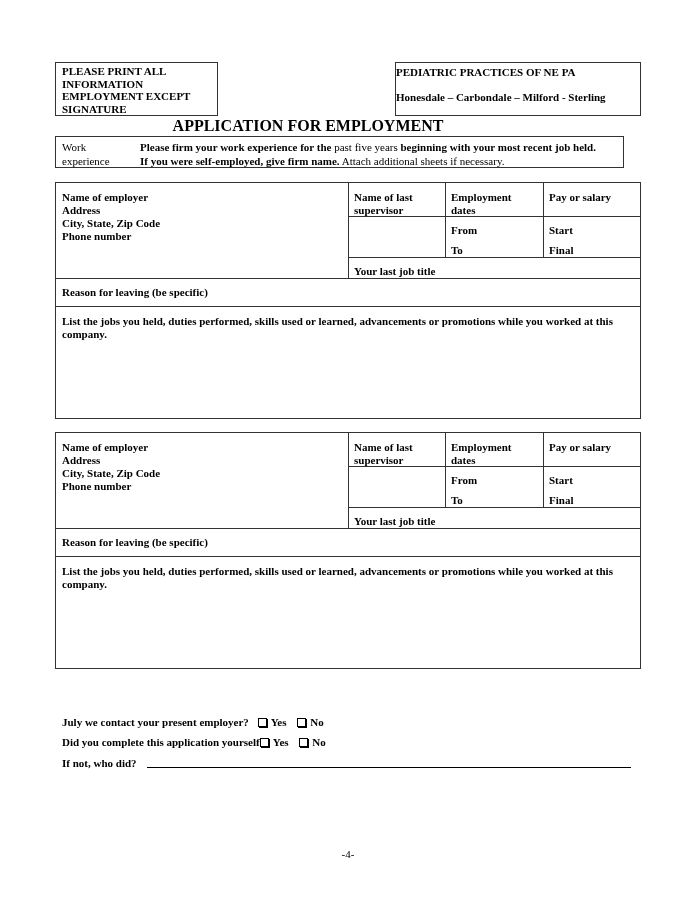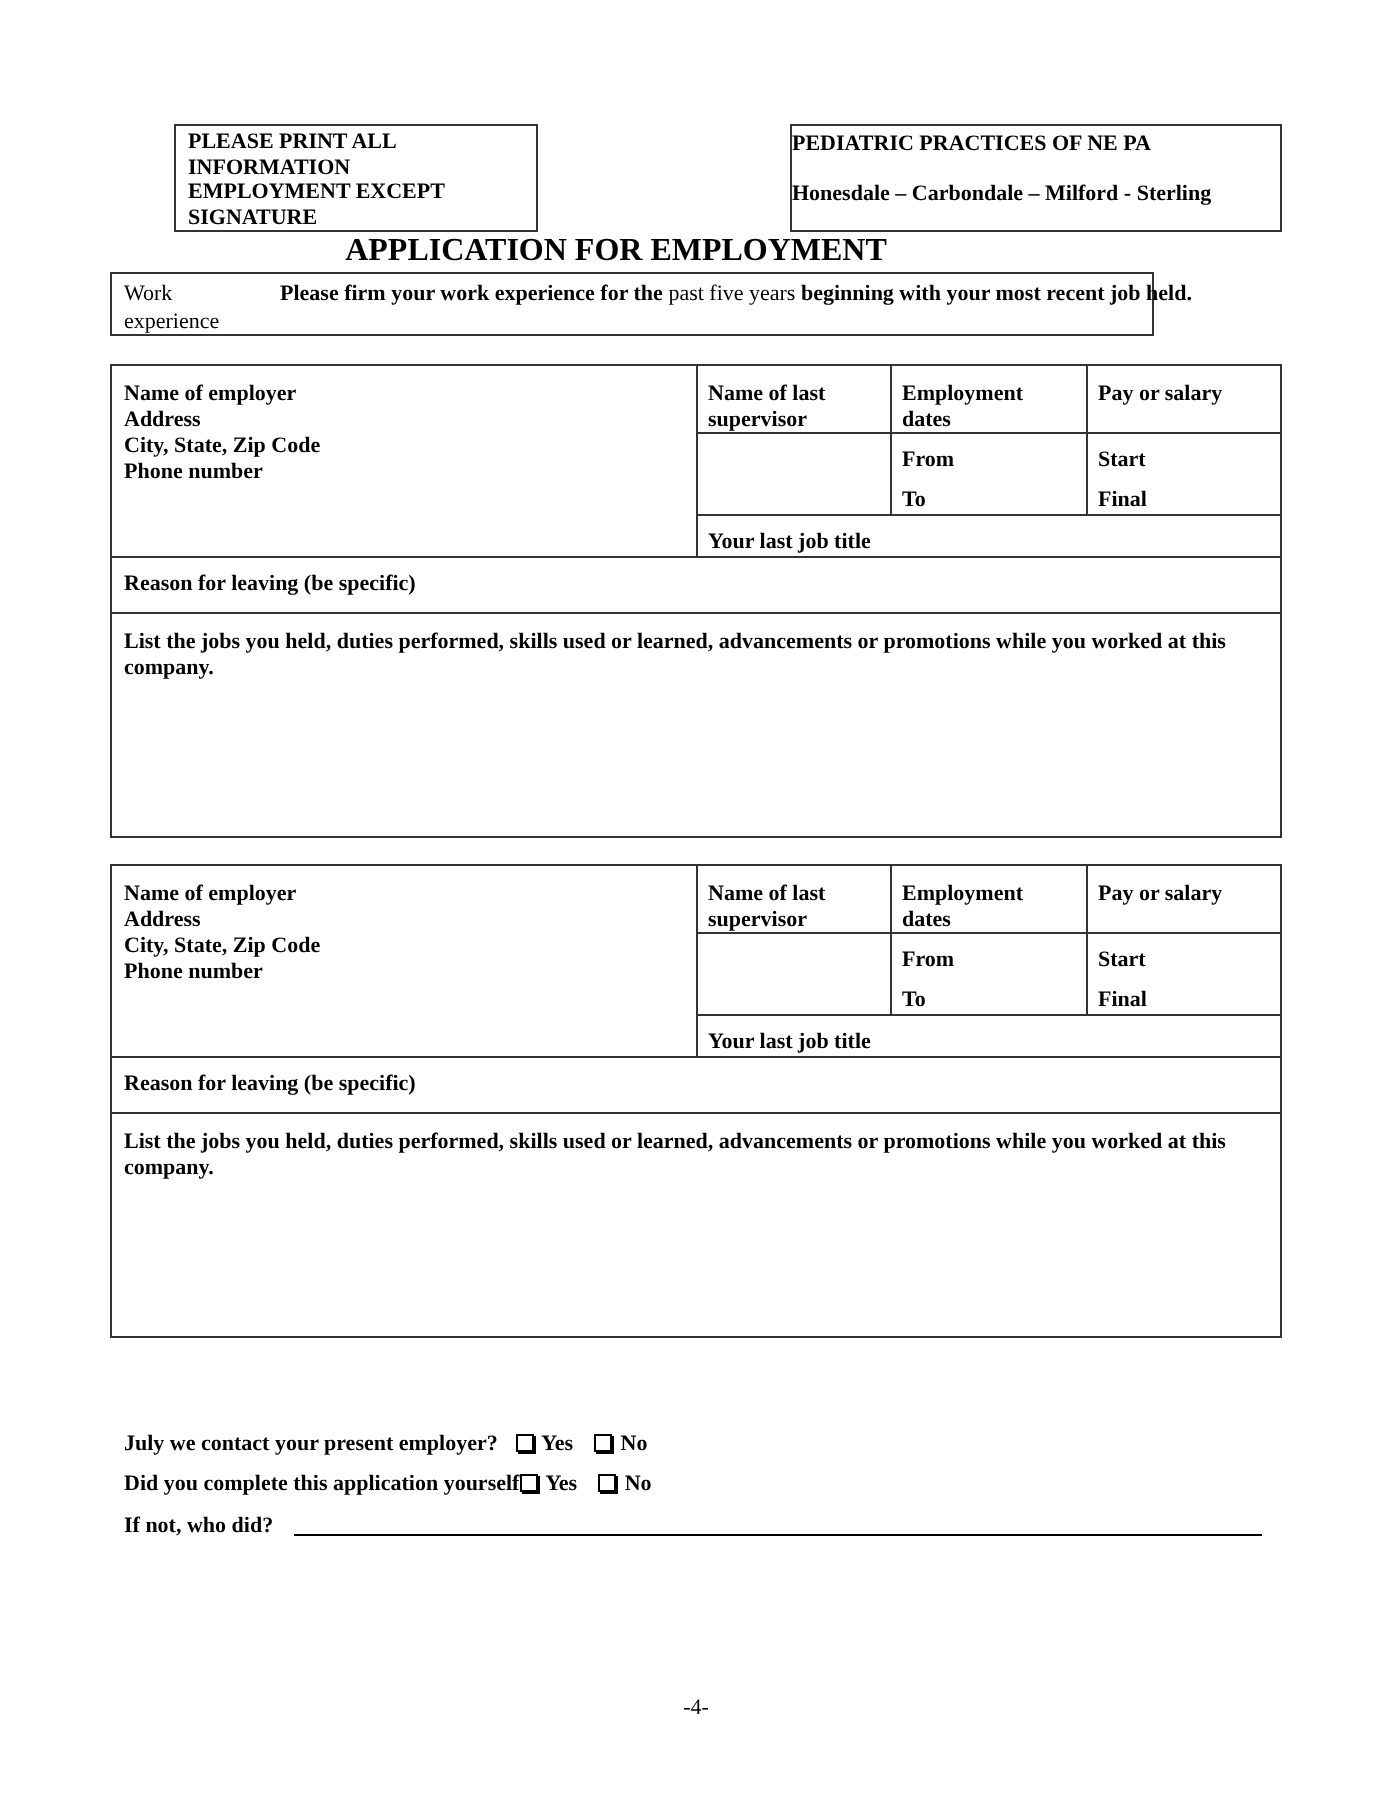--- a/index.html
+++ b/index.html
@@ -8,43 +8,44 @@
   .box { position:absolute; border:1px solid #333; box-sizing:border-box; }
   .b { font-weight:bold; }
   .lbl { position:absolute; font-weight:bold; font-size:11px; line-height:13px; }
   .hl { position:absolute; height:0; border-top:1px solid #333; }
   .vl { position:absolute; width:0; border-left:1px solid #333; }
   .chk { display:inline-block; width:7px; height:7px; border:1px solid #000; box-shadow:1px 1px 0 #000; margin:0 4px 0 2px; vertical-align:middle; position:relative; top:-1px; }
 </style>
 </head>
 <body>
 
-<div class="box" style="left:55px;top:62px;width:182px;height:54px;padding:2px 6px;margin-left:32px;">
+<div class="box" style="left:55px;top:62px;width:163px;height:54px;padding:2px 6px;">
   <div class="b" style="line-height:12.5px;font-size:11px;">
     <div>PLEASE PRINT ALL</div>
     <div>INFORMATION</div>
     <div>EMPLOYMENT EXCEPT</div>
     <div>SIGNATURE</div>
   </div>
 </div>
 
 <div class="box" style="left:395px;top:62px;width:246px;height:54px;text-align:left;">
   <div class="b abs" style="left:0;right:0;top:3px;">PEDIATRIC PRACTICES OF NE PA</div>
   <div class="b abs" style="left:0;right:0;top:28px;">Honesdale – Carbondale – Milford - Sterling</div>
 </div>
 
 <div class="abs b" style="left:0;width:616px;top:117px;text-align:center;font-size:16px;">APPLICATION FOR EMPLOYMENT</div>
 
-<div class="box" style="left:55px;top:136px;width:522px;height:32px;">
+<div class="box" style="left:55px;top:136px;width:569px;height:32px;">
   <div class="abs" style="left:6px;top:3px;line-height:14px;">
     <div>Work</div>
     <div>experience</div>
   </div>
   <div class="abs" style="left:84px;top:3px;line-height:14px;white-space:nowrap;">
     <div><span class="b">Please firm your work experience for the</span><span> past five years </span><span class="b">beginning with your most recent job held.</span></div>
+    <div><span class="b">If you were self-employed, give firm name.</span><span>  Attach additional sheets if necessary.</span></div>
   </div>
 </div>
 
 <div class="box" style="left:55px;top:182px;width:586px;height:237px;">
   <div class="vl" style="left:292px;top:0;height:95px;"></div>
   <div class="vl" style="left:389px;top:0;height:75px;"></div>
   <div class="vl" style="left:487px;top:0;height:75px;"></div>
   <div class="hl" style="left:292px;right:0;top:33px;"></div>
   <div class="hl" style="left:292px;right:0;top:74px;"></div>
   <div class="hl" style="left:0;right:0;top:95px;"></div>

